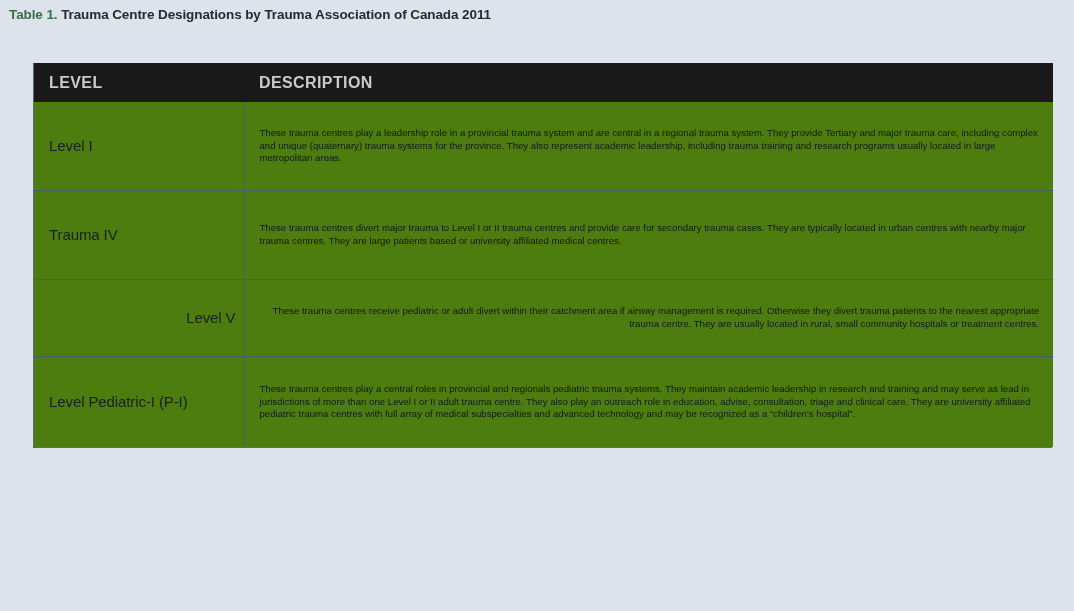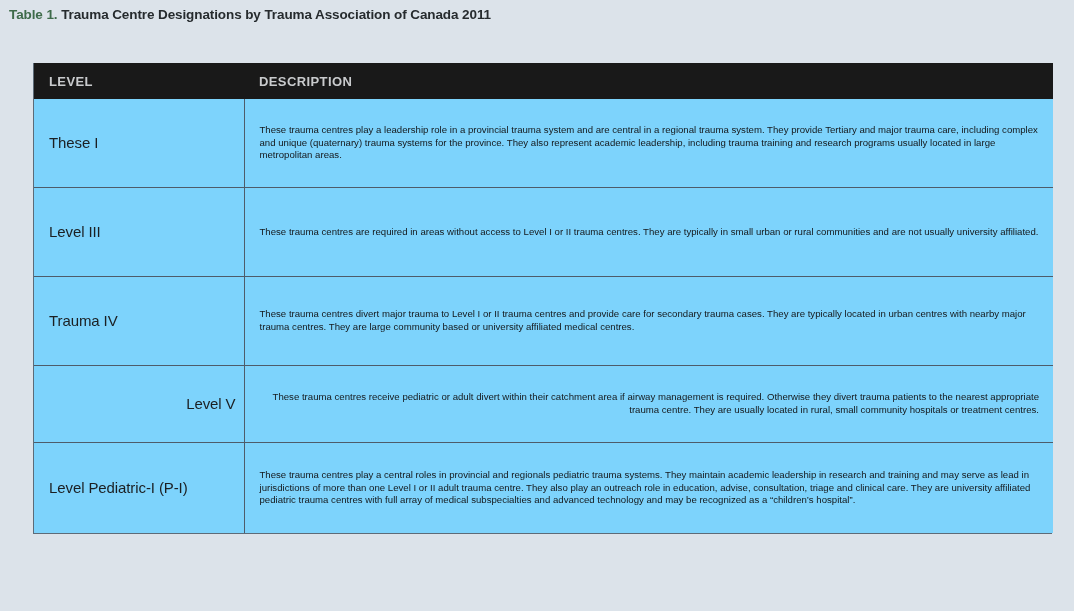--- a/index.html
+++ b/index.html
@@ -52,40 +52,40 @@
     table-layout: fixed;
     background: #d5dee6;
   }
   table.tac col.col-level { width: 210px; }
   table.tac col.col-desc  { width: 809px; }
 
   thead th {
     background: #191919;
     color: #c9cbcd;
     text-align: left;
-    font-size: 13px;
+    font-size: 16px;
     font-weight: bold;
     letter-spacing: 0.4px;
     padding: 11px 0 10px 15px;
     border: none;
     vertical-align: middle;
   }
   thead th.desc-head {
     padding-left: 15px;
     margin-top: 26px;
   }
 
   tbody tr {
     background: #d5dee6;
   }
   tbody td {
     border-top: 1.6px solid #4e5c6a;
     border-right: 1.6px solid #4e5c6a;
     vertical-align: middle;
-    background: #7dd3fc;
+    background: #4d7c0f;
   }
   tbody td:last-child {
     border-right: none;
   }
   tbody tr:first-child td {
     border-top: none;
   }
   td.level-cell {
     padding: 6px 8px 6px 15px;
     font-size: 15px;
@@ -125,30 +125,26 @@
         <col class="col-desc">
       </colgroup>
       <thead>
         <tr>
           <th class="level-head">LEVEL</th>
           <th class="desc-head">DESCRIPTION</th>
         </tr>
       </thead>
       <tbody>
         <tr class="r1">
-          <td class="level-cell">These I</td>
+          <td class="level-cell">Level I</td>
           <td class="desc-cell">These trauma centres play a leadership role in a provincial trauma system and are central in a regional trauma system. They provide Tertiary and major trauma care, including complex and unique (quaternary) trauma systems for the province. They also represent academic leadership, including trauma training and research programs usually located in large metropolitan areas.</td>
-        </tr>
-        <tr class="r3">
-          <td class="level-cell">Level III</td>
-          <td class="desc-cell">These trauma centres are required in areas without access to Level I or II trauma centres. They are typically in small urban or rural communities and are not usually university affiliated.</td>
         </tr>
         <tr class="r4">
           <td class="level-cell">Trauma IV</td>
-          <td class="desc-cell">These trauma centres divert major trauma to Level I or II trauma centres and provide care for secondary trauma cases. They are typically located in urban centres with nearby major trauma centres. They are large community based or university affiliated medical centres.</td>
+          <td class="desc-cell">These trauma centres divert major trauma to Level I or II trauma centres and provide care for secondary trauma cases. They are typically located in urban centres with nearby major trauma centres. They are large patients based or university affiliated medical centres.</td>
         </tr>
         <tr class="r5">
           <td class="level-cell">Level V</td>
           <td class="desc-cell">These trauma centres receive pediatric or adult divert within their catchment area if airway management is required. Otherwise they divert trauma patients to the nearest appropriate trauma centre. They are usually located in rural, small community hospitals or treatment centres.</td>
         </tr>
         <tr class="r6">
           <td class="level-cell">Level Pediatric-I (P-I)</td>
           <td class="desc-cell">These trauma centres play a central roles in provincial and regionals pediatric trauma systems. They maintain academic leadership in research and training and may serve as lead in jurisdictions of more than one Level I or II adult trauma centre. They also play an outreach role in education, advise, consultation, triage and clinical care. They are university affiliated pediatric trauma centres with full array of medical subspecialties and advanced technology and may be recognized as a “children’s hospital”.</td>
         </tr>
 

